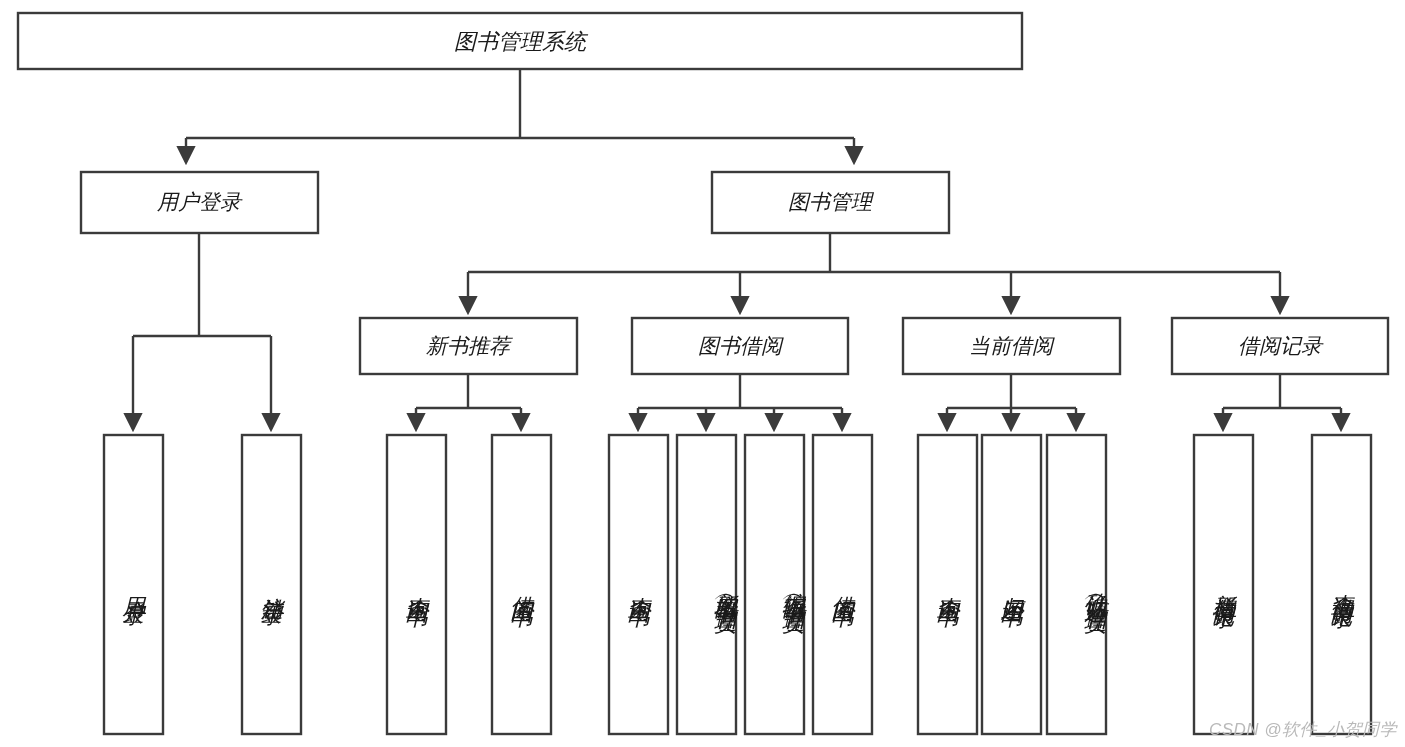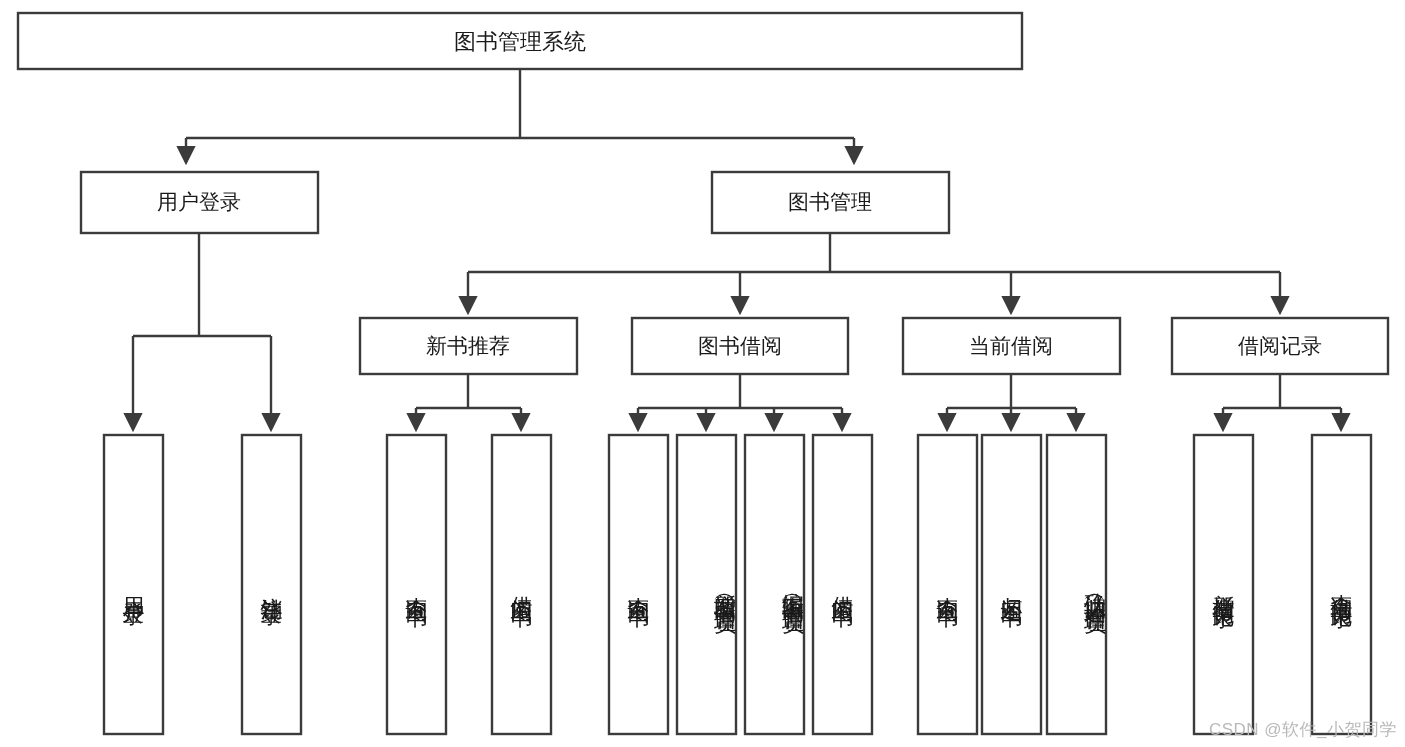--- a/index.html
+++ b/index.html
@@ -11,20 +11,21 @@
     width: 1405px;
     height: 747px;
     font-family: "Liberation Sans", "DejaVu Sans", sans-serif;
     overflow: hidden;
     position: relative;
   }
   #diagram-root {
     position: relative;
     width: 1405px;
     height: 747px;
+    font-style: italic;
   }
   svg.diagram {
     position: absolute;
     top: 0;
     left: 0;
     width: 1405px;
     height: 747px;
   }
   .node-box {
     fill: #ffffff;

